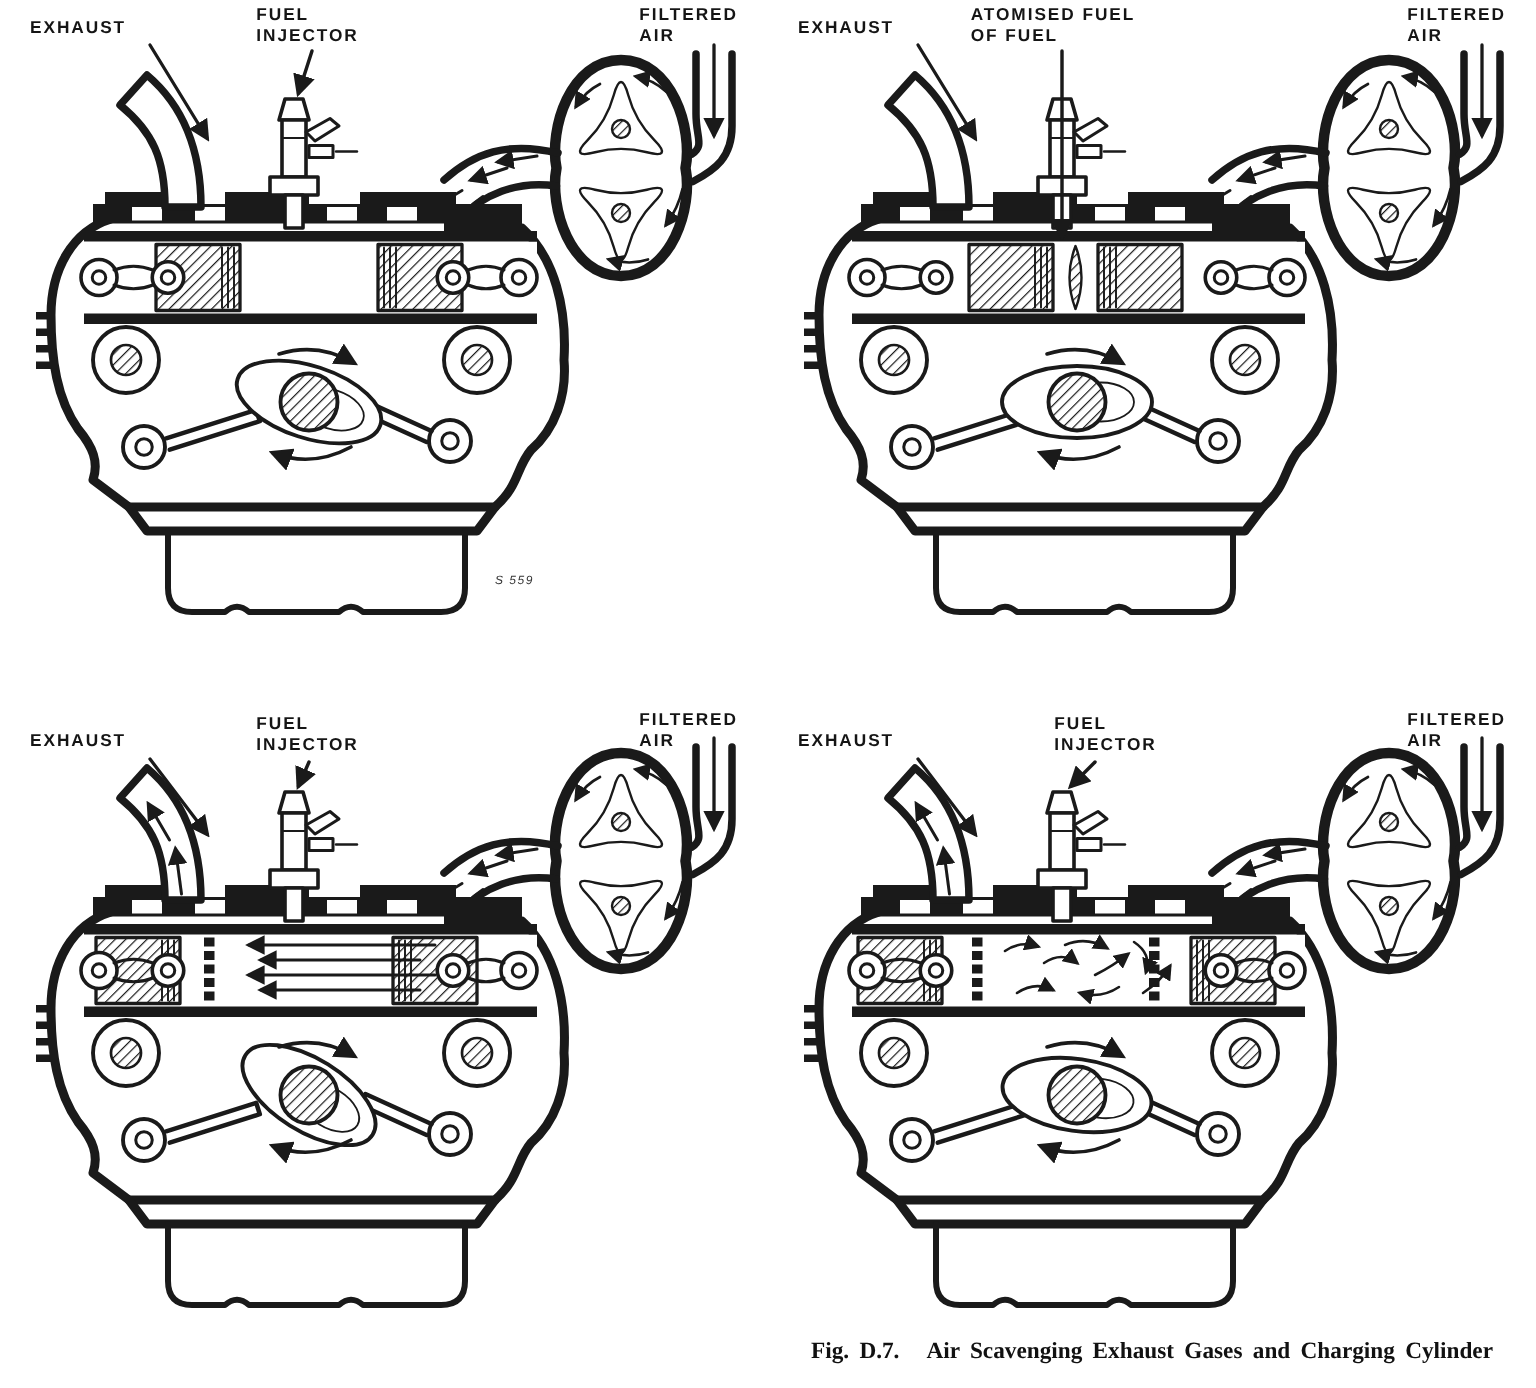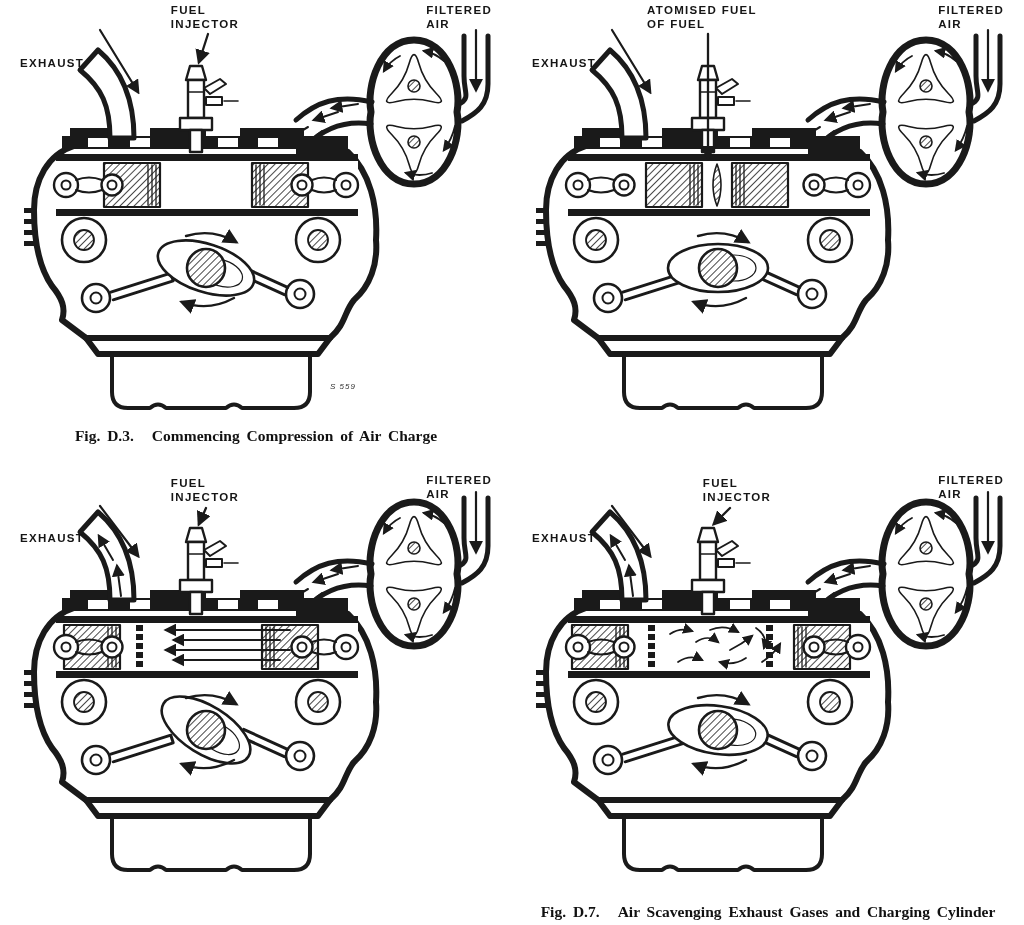--- a/index.html
+++ b/index.html
@@ -6,36 +6,36 @@
   .stage{position:relative;width:1024px;height:925px;background:#ffffff;overflow:hidden;
          font-family:"Liberation Sans",sans-serif;color:#151515;}
   .fig{position:absolute;width:512px;height:463px;}
   .f0{left:0;top:0;}
   .f1{left:512px;top:0;}
   .f2{left:0;top:462px;}
   .f3{left:512px;top:462px;}
   .fig svg{position:absolute;left:0;top:0;}
   .lbl{position:absolute;font-weight:700;font-size:11.5px;line-height:1.2;
        letter-spacing:1.3px;white-space:pre-line;color:#151515;}
-  .lbl-exh{left:20px;top:13px;text-align:right;margin-top:44px;}
+  .lbl-exh{left:20px;top:13px;text-align:right;}
   .lbl-top{left:205px;top:4px;transform:translateX(-50%);text-align:left;}
   .lbl-air{right:20px;top:4px;text-align:left;}
   .f1 .lbl-top{left:190px;}
   .f3 .lbl-top{left:225px;}
   .row2 .lbl-exh{top:26px;}
   .row2 .lbl-top{top:15px;}
   .row2 .lbl-air{top:12px;}
   .cap{position:absolute;left:0;width:100%;text-align:center;
        font-family:"Liberation Serif",serif;font-weight:700;font-size:15.5px;
        word-spacing:3px;color:#111;}
   .cap .fg{margin-right:18px;}
   .f0 .cap{top:427px;}
   .f1 .cap{top:417px;}
   .f2 .cap{top:424px;}
-  .f3 .cap{top:441px;}
+  .f3 .cap{top:430px;}
   .plate{position:absolute;left:330px;top:382px;font-size:8px;letter-spacing:1px;color:#333;font-style:italic;}
 </style>
 </head>
 <body>
 
 <div class="stage">
 
   <div class="fig f0">
     <svg id="eng-d3" width="512" height="420" viewBox="0 0 512 420">
         <defs>
@@ -144,23 +144,20 @@
           <path d="M100,30 L138,92" stroke-width="2.2" marker-end="url(#ah-d3)"></path>
           <path d="M208,34 L199,62" stroke-width="2.3" marker-end="url(#ah-d3)"></path>
         </g>
       </svg>
     <div class="lbl lbl-exh">EXHAUST</div>
     <div class="lbl lbl-top">FUEL
 INJECTOR</div>
     <div class="lbl lbl-air">FILTERED
 AIR</div>
     <div class="plate">S 559</div>
-    <div class="cap">
-      <span class="fg">Fig. D.3.</span><span>Commencing Compression of Air Charge</span>
-    </div>
   </div>
 
   <div class="fig f1">
     <svg id="eng-d4" width="512" height="420" viewBox="0 0 512 420">
         <defs>
           <pattern id="hx-d4" width="5" height="5" patternUnits="userSpaceOnUse" patternTransform="rotate(45)">
             <rect width="5" height="5" fill="#fff"></rect>
             <line x1="0" y1="0" x2="0" y2="5" stroke="#1a1a1a" stroke-width="1.6"></line>
           </pattern>
           <marker id="ah-d4" viewBox="0 0 10 10" refX="8" refY="5" markerWidth="6.5" markerHeight="6.5" orient="auto">

